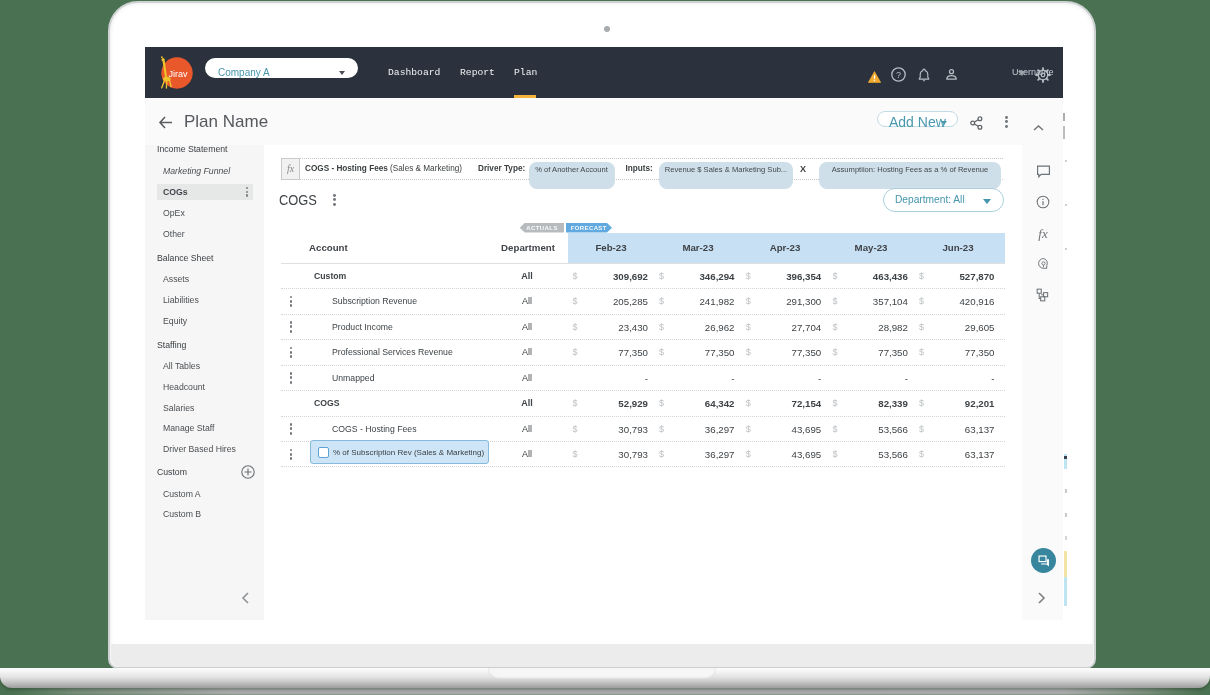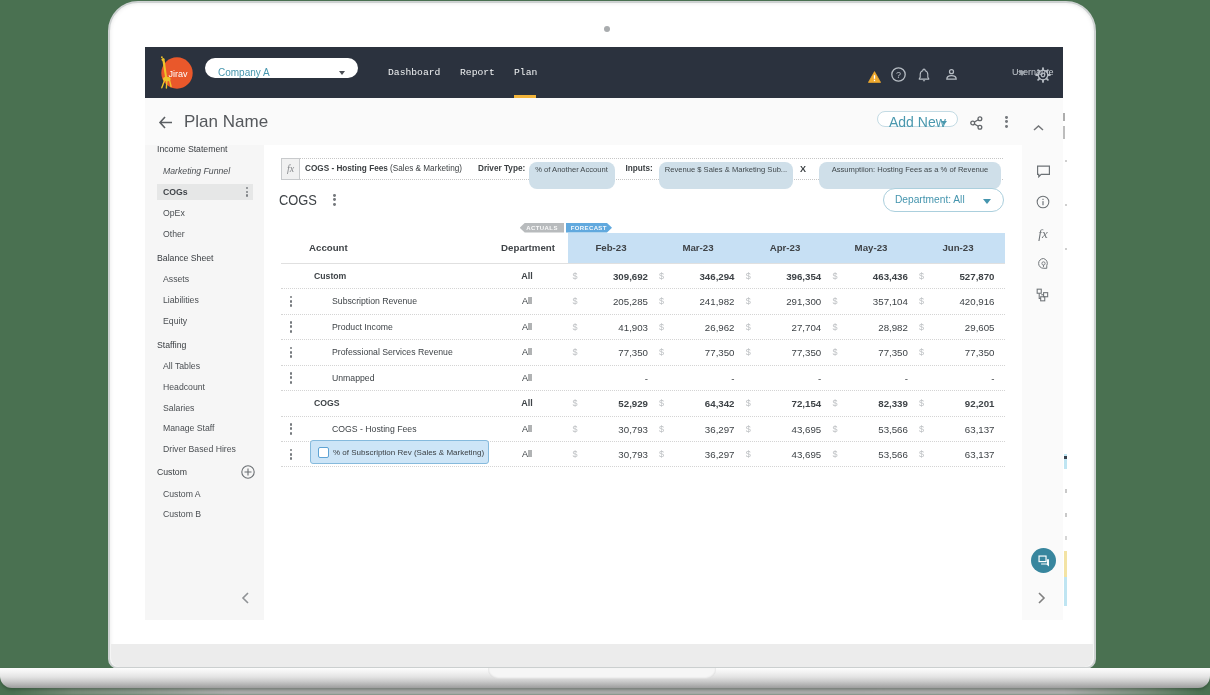--- a/index.html
+++ b/index.html
@@ -289,21 +289,21 @@
   </div>
   <div class="row" style="top:266.5px;">
     <div class="kebab">
         <i></i>
         <i></i>
         <i></i>
       </div>
     <span class="nm">Product Income</span>
       <span class="all">All</span>
     <span class="dol d1">$</span>
-      <span class="val v1">41,903</span>
+      <span class="val v1">23,430</span>
     <span class="dol d2">$</span>
       <span class="val v2">26,962</span>
     <span class="dol d3">$</span>
       <span class="val v3">27,704</span>
     <span class="dol d4">$</span>
       <span class="val v4">28,982</span>
     <span class="dol d5">$</span>
       <span class="val v5">29,605</span>
   </div>
   <div class="row" style="top:292px;">

